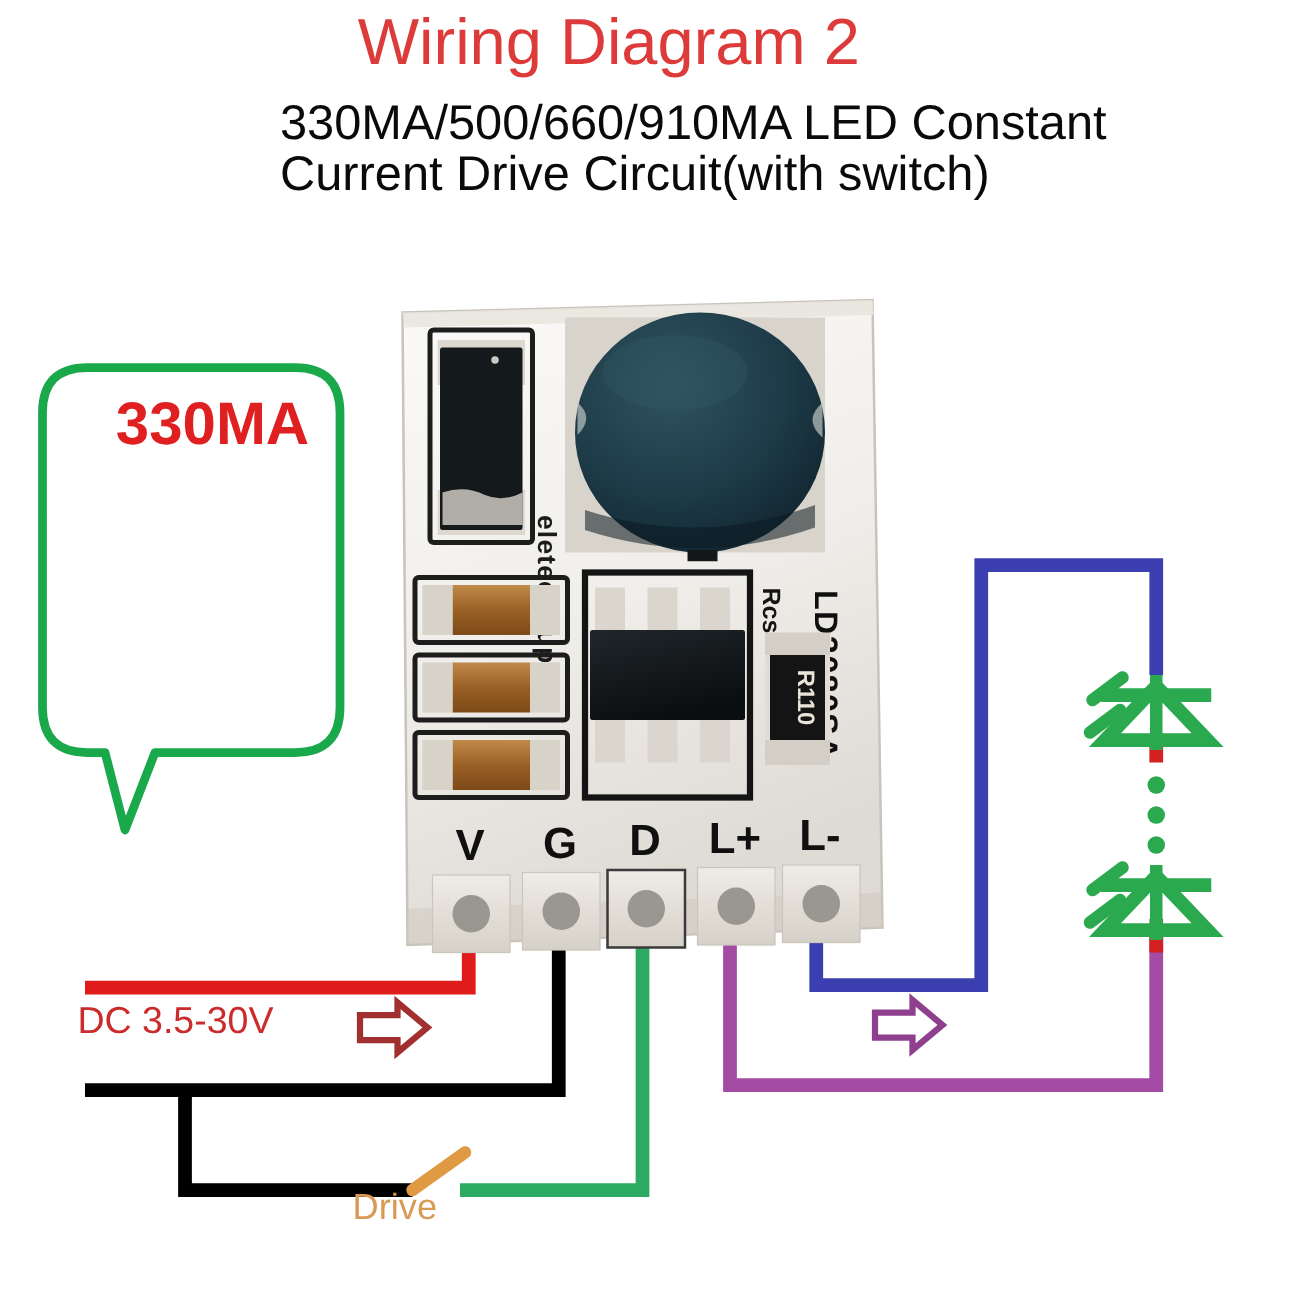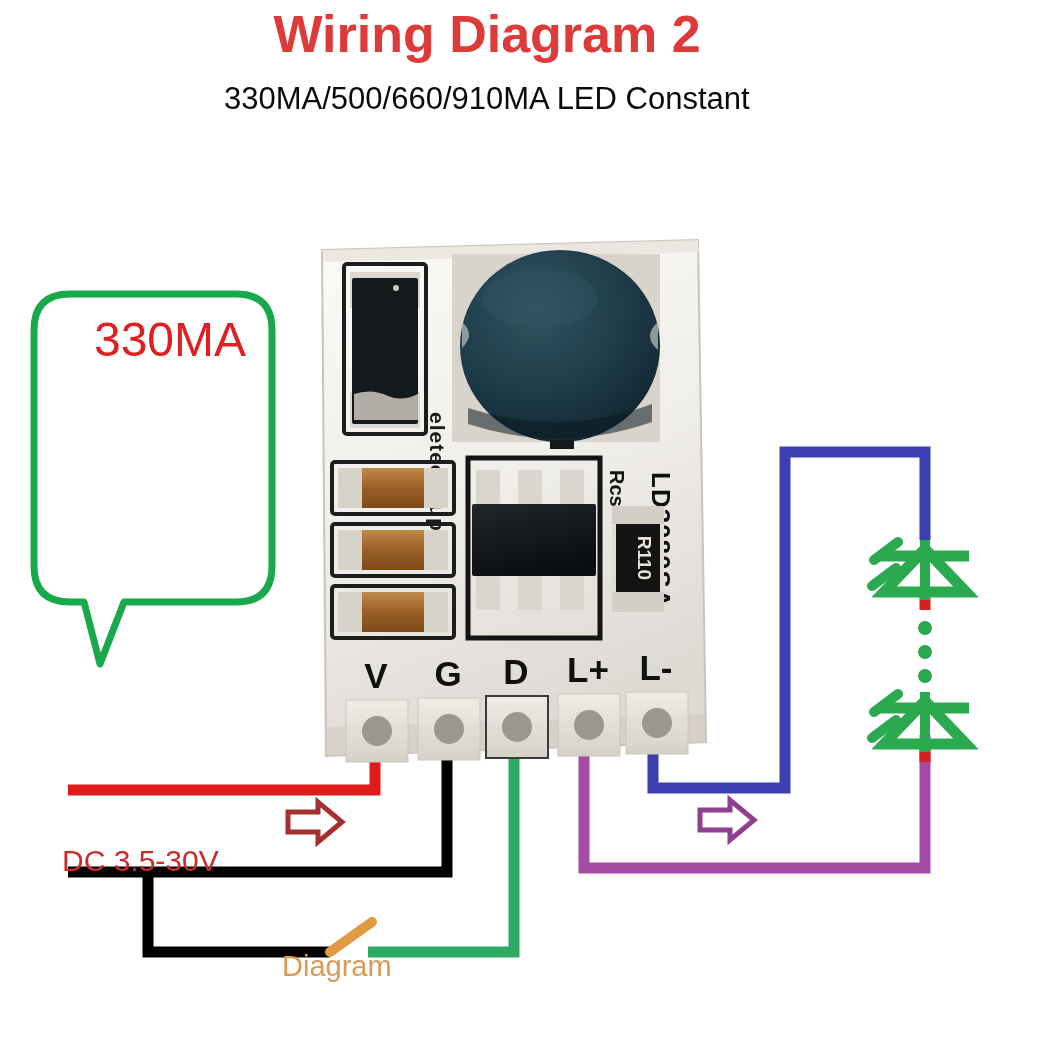--- a/index.html
+++ b/index.html
@@ -15,72 +15,72 @@
     width: 1050px; height: 1050px;
     background: #ffffff;
   }
   .abs { position: absolute; }
 
   
   #title {
     left: 0; top: 4px; width: 974px;
     text-align: center;
     font-size: 52px;
-    font-weight: 700;
+    font-weight: 400;
     color: #dd3a3a;
     letter-spacing: 0px;
     line-height: 60px;
     white-space: nowrap;
   }
   #subtitle {
     left: 224px; top: 78px; width: 820px;
-    font-size: 31px;
+    font-size: 39px;
     color: #0a0a0a;
     line-height: 41px;
     font-weight: 400;
   }
 
   
   #callout-svg { left: 28px; top: 288px; }
   #callout-text {
     left: 50px; top: 305px;
     width: 240px;
     text-align: center;
     font-size: 48px;
     line-height: 70px;
     color: #e02020;
-    font-weight: 400;
+    font-weight: 700;
   }
   #callout-text div { height: 70px; }
 
   
   #pcb-wrap { left: 300px; top: 222px; width: 420px; height: 560px; }
 
   
   #dc-label {
     left: 62px; top: 800px;
     font-size: 30px; color: #cc2b2b;
     white-space: nowrap;
-    margin-top: 44px;
   }
   #switch-label {
     left: 282px; top: 950px;
     font-size: 29px; color: #d99a55;
     white-space: nowrap;
   }
 </style>
 </head>
 <body>
 
 <div id="root">
 
   <div class="abs" id="title">Wiring Diagram 2</div>
 
   <div class="abs" id="subtitle">
     <div>330MA/500/660/910MA LED Constant</div>
+    <div>Current Drive Circuit(with switch)</div>
   </div>
 
   <svg class="abs" id="callout-svg" width="250" height="400">
     <path d="M 42 6 L 208 6 Q 244 6 244 42 L 244 278 Q 244 314 208 314 L 96 314 L 72 376 L 56 314 L 42 314 Q 6 314 6 278 L 6 42 Q 6 6 42 6 Z" fill="#ffffff" stroke="#19a84a" stroke-width="7" stroke-linejoin="round"></path>
   </svg>
   <div class="abs" id="callout-text">
     <div>330MA</div>
   </div>
 
   <svg class="abs" style="left:0;top:0;" width="1050" height="1050">
@@ -278,15 +278,15 @@
           </g>
         <g>
             <rect x="326" y="470" width="62" height="62" fill="url(#padGrad)" stroke="#cbc6bc" stroke-width="1"></rect>
            <circle cx="357" cy="501" r="15" fill="#9a9790"></circle>
           </g>
       </g>
     </svg>
   </div>
 
   <div class="abs" id="dc-label">DC 3.5-30V</div>
-  <div class="abs" id="switch-label">Diagram</div>
+  <div class="abs" id="switch-label">Drive</div>
 
 </div>
 
 </body></html>

